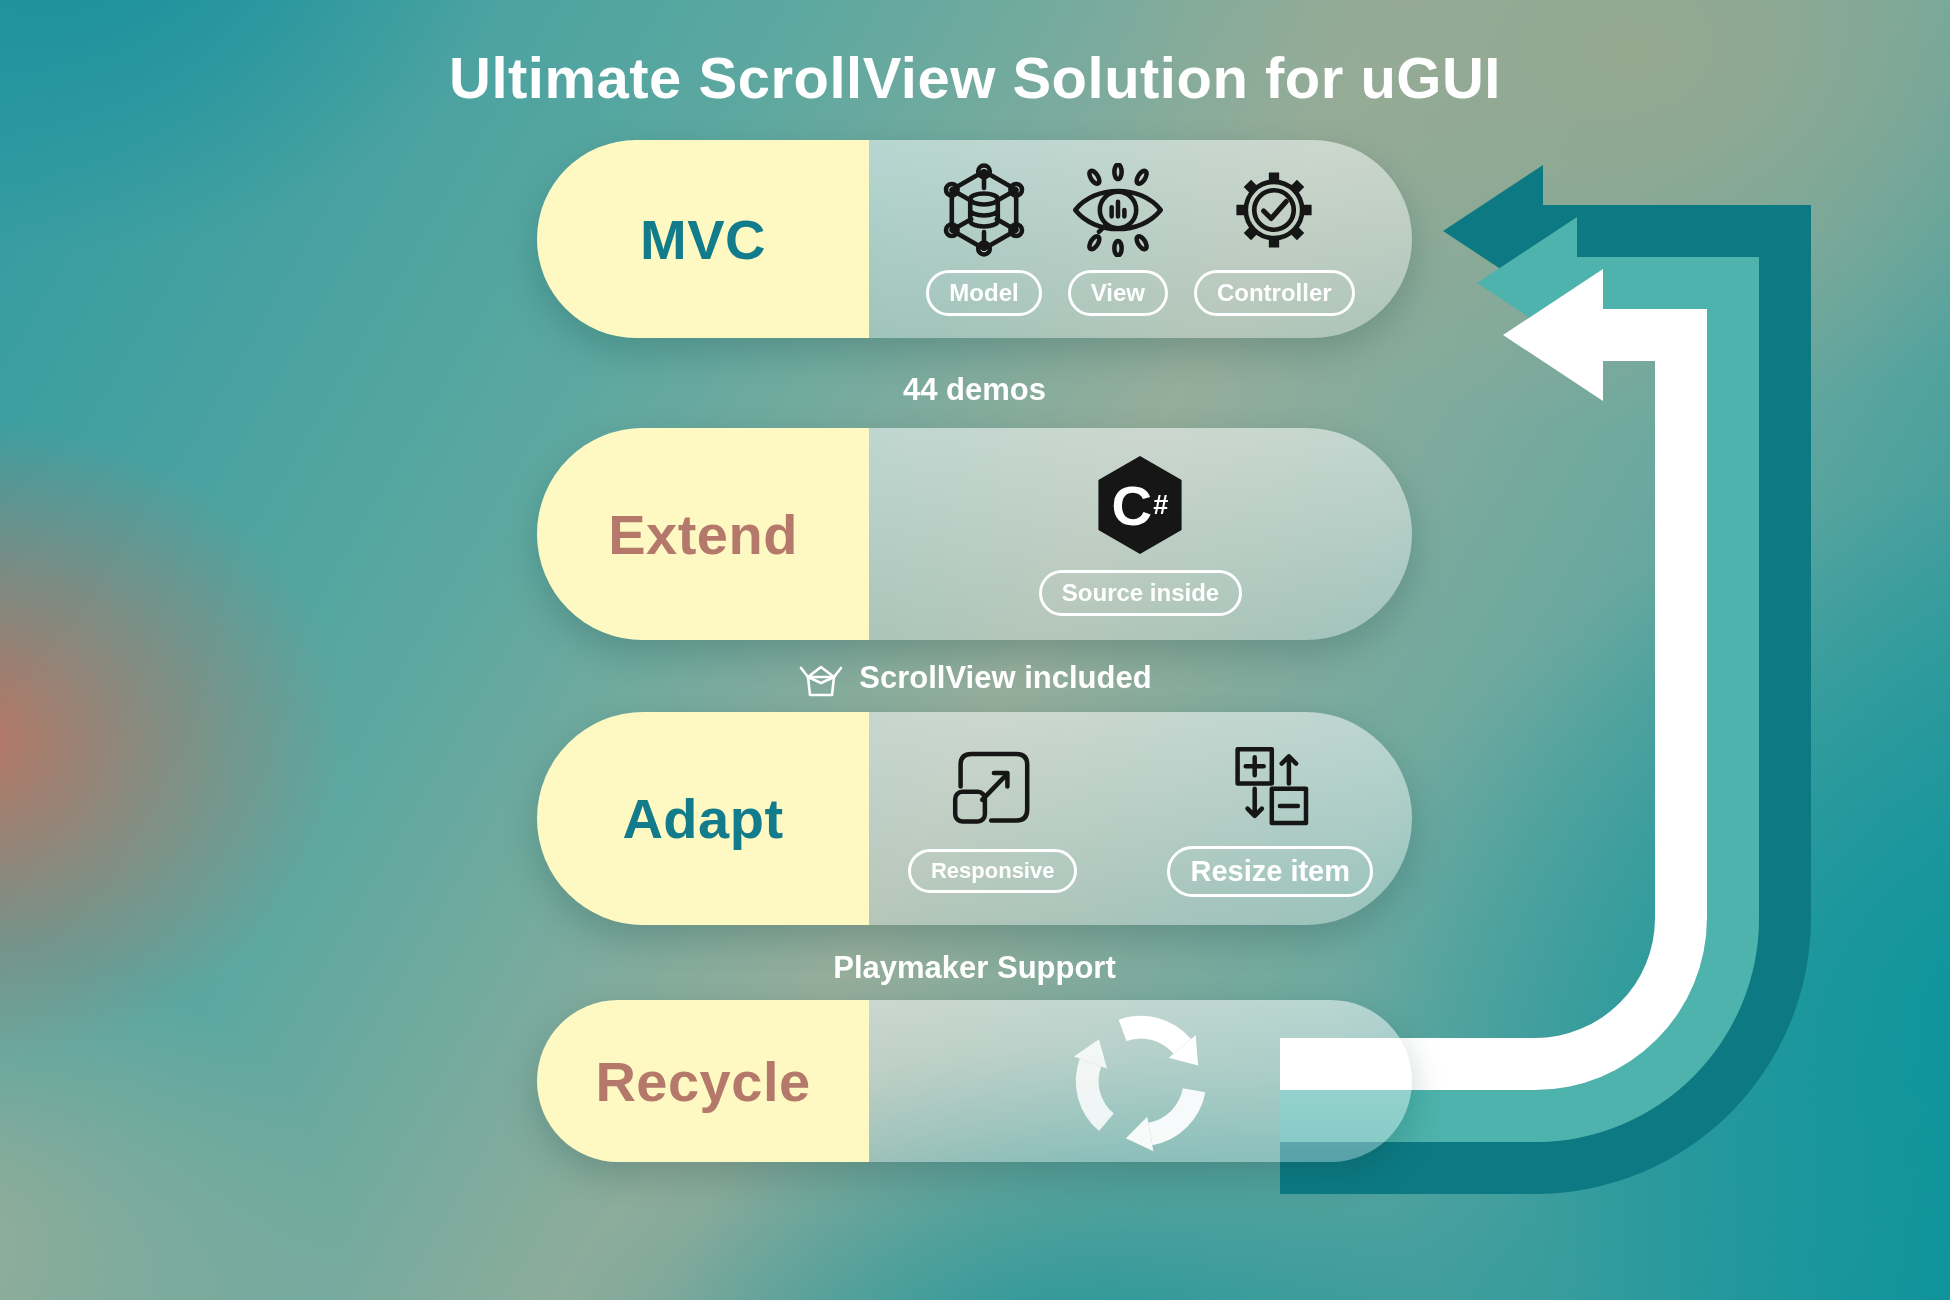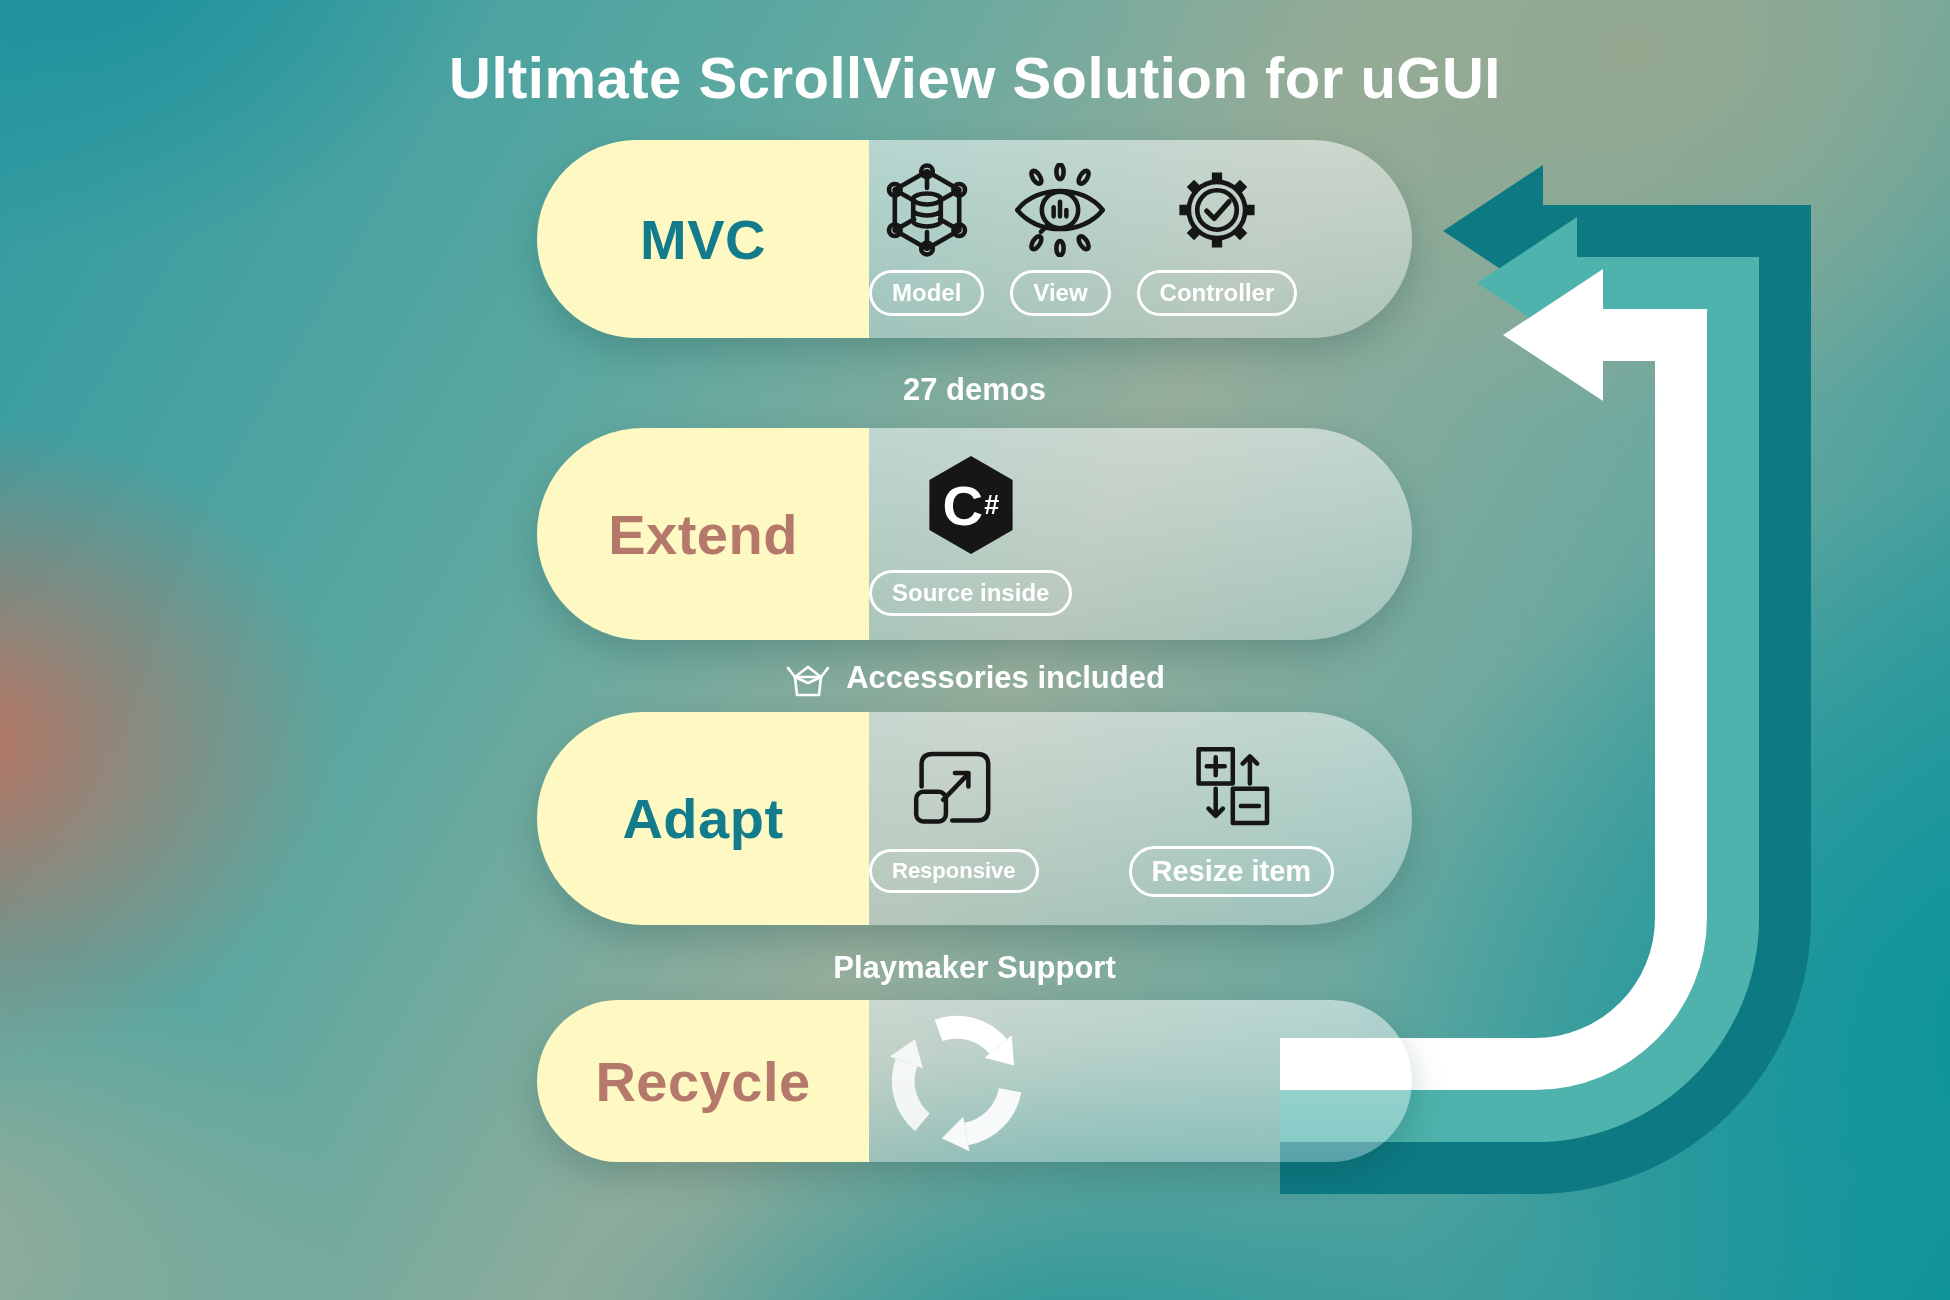--- a/index.html
+++ b/index.html
@@ -23,21 +23,21 @@
   .card{
     position:absolute;left:537px;width:875px;display:flex;
     border-radius:999px;overflow:hidden;
     box-shadow:0 14px 34px rgba(10,60,60,.22);
   }
   .card-left{
     width:332px;flex:none;background:#fef9c3;
     display:flex;align-items:center;justify-content:center;
   }
   .card-right{
-    flex:1;display:flex;align-items:center;
+    flex:1;display:flex;align-items:center;justify-content:center;
     background:linear-gradient(180deg, rgba(255,255,255,.52), rgba(255,255,255,.30));
   }
   .card-title{font-weight:800;font-size:56px;letter-spacing:.5px;}
   .teal{color:#137c8c;}
   .salmon{color:#b5796c;}
   .feature{display:flex;flex-direction:column;align-items:center;gap:13px;}
   .pill{
     border:3px solid #fff;border-radius:999px;color:#fff;
     font-weight:700;font-size:24px;line-height:1;padding:8px 20px;white-space:nowrap;
   }
@@ -109,21 +109,21 @@
           </g>
           <path d="M39,51 L47,59 L63,41" stroke-width="5.4"></path>
         </g>
       </svg>
       <span class="pill">Controller</span>
     </div>
   </div>
 </div>
 
 <div class="connector" style="top:368px;">
-  <span>27 demos</span>
+  <span>44 demos</span>
 </div>
 
 <div class="card" style="top:428px;height:212px;">
   <div class="card-left">
     <span class="card-title salmon">Extend</span>
   </div>
   <div class="card-right" style="gap:64px;">
     <div class="feature">
       <svg width="104" height="104" viewBox="0 0 100 100">
         <path d="M50,3 L90,26 V74 L50,97 L10,74 V26 Z" fill="#161616"></path>
@@ -137,21 +137,21 @@
 
 <div class="connector" style="top:656px;">
   <svg width="48" height="44" viewBox="0 0 48 40">
     <g fill="none" stroke="#fff" stroke-width="2.6" stroke-linejoin="round" stroke-linecap="round">
       <path d="M11,19 L37,19 L35,37 L13,37 Z"></path>
       <path d="M11,19 L4,10 M37,19 L44,10"></path>
       <path d="M11,19 L24,9 L37,19"></path>
       <path d="M11,19 L24,25 L37,19"></path>
     </g>
   </svg>
-  <span>Accessories included</span>
+  <span>ScrollView included</span>
 </div>
 
 <div class="card" style="top:712px;height:213px;">
   <div class="card-left">
     <span class="card-title teal">Adapt</span>
   </div>
   <div class="card-right" style="gap:90px;">
     <div class="feature">
       <svg width="90" height="92" viewBox="0 0 100 100">
         <g class="lineicon" stroke-width="5">

